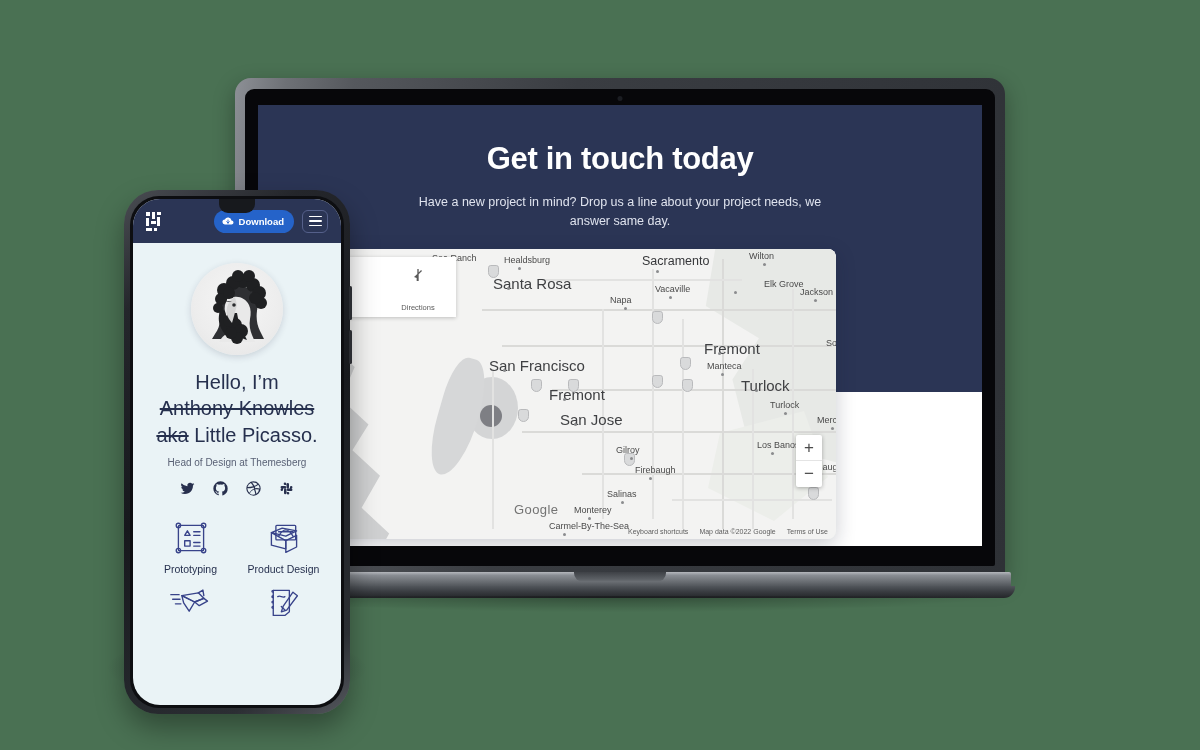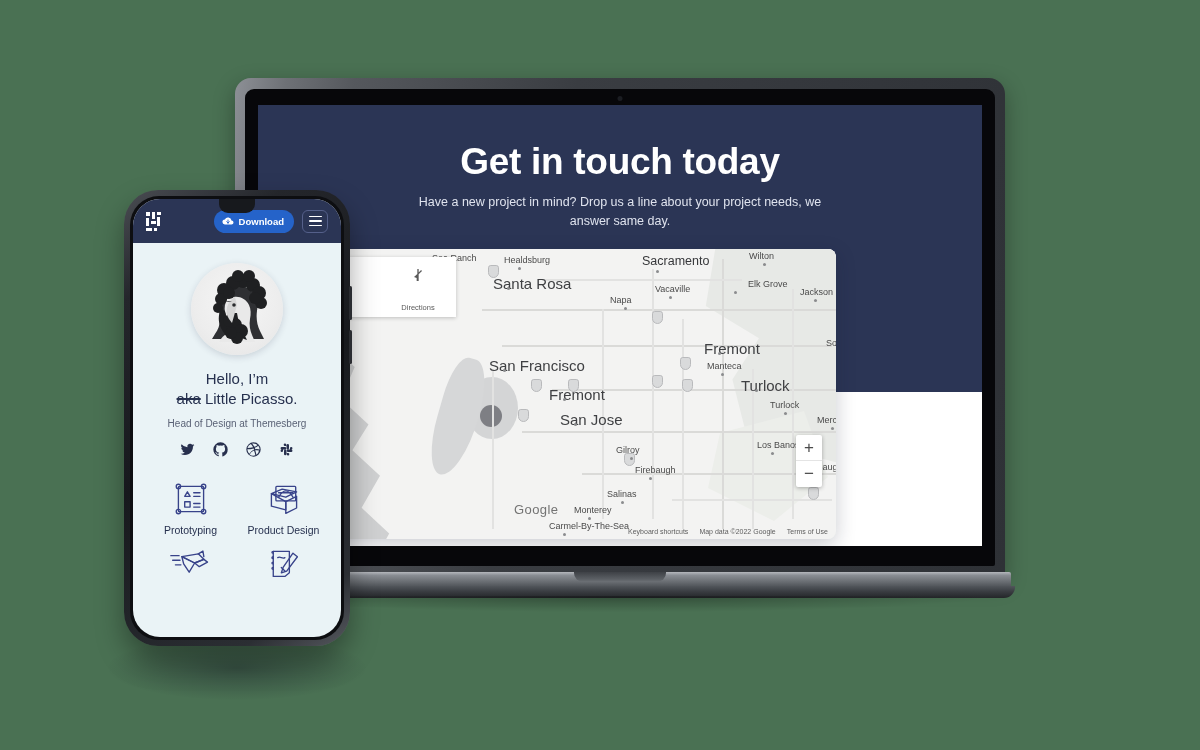--- a/index.html
+++ b/index.html
@@ -56,21 +56,21 @@
     background: radial-gradient(ellipse at 50% 0%, rgba(0,0,0,.30), rgba(0,0,0,0) 72%);
   }
 
   
   .dk-hero {
     position: absolute; left:0; top:0; width: 100%; height: 287px;
     background: #2b3555;
   }
   .dk-title {
     position:absolute; top: 36px; left:0; width:100%;
-    text-align:center; color:#fff; font-size: 37px; font-weight: 700; letter-spacing:-.3px;
+    text-align:center; color:#fff; font-size: 31px; font-weight: 700; letter-spacing:-.3px;
   }
   .dk-sub {
     position:absolute; top: 88px; left:50%; transform:translateX(-50%);
     width: 420px; text-align:center; color:#dfe3ee; font-size:12.5px; line-height:1.55;
   }
   .dk-white { position:absolute; left:0; top:287px; width:100%; height:100%; background:#fff; }
 
   
   .map-card {
     position:absolute; left: -6px; top: 144px; width: 584px; height: 290px;
@@ -126,21 +126,21 @@
   .map-zoom div { height:26px; display:flex; align-items:center; justify-content:center; color:#4a4a4a; font-size:17px; }
   .map-zoom div:first-child { border-bottom:1px solid #e4e4e4; }
   .map-foot {
     position:absolute; right: 8px; bottom: 4px; display:flex; gap:11px;
     font-size:7px; color:#5d5d5d;
   }
   .gmaps-logo { position:absolute; left: 262px; bottom: 22px; font-size:13px; color:#737373; letter-spacing:.4px; }
 
   
   .phone {
-    position:absolute; left: 124px; top: 190px; width: 226px; height: 456px;
+    position:absolute; left: 124px; top: 190px; width: 226px; height: 524px;
     background: linear-gradient(145deg,#4a4d53 0%,#24262b 18%,#17191d 50%,#2b2e33 88%,#55585e 100%);
     border-radius: 34px; padding: 6px;
     box-shadow: 0 14px 28px rgba(0,0,0,.35);
   }
   .phone-inner {
     width:100%; height:100%; background:#0d0e11; border-radius: 29px; padding: 3px;
   }
   .phone-screen {
     width:100%; height:100%; background:#eaf3f6; border-radius: 27px; overflow:hidden; position:relative;
   }
@@ -167,21 +167,21 @@
   }
   .ph-burger span { display:block; width:13px;height:1.6px;background:#fff;border-radius:1px; }
 
   .ph-body { padding: 16px 14px 0; text-align:center; }
   .avatar {
     width: 92px; height: 92px; border-radius:50%; margin: 4px auto 0;
     background: radial-gradient(circle at 50% 42%, #f6f6f6 0%, #ededed 60%, #e3e3e3 100%);
     box-shadow: 0 2px 7px rgba(30,40,70,.16); position:relative; overflow:hidden;
   }
   .avatar svg { position:absolute; left:0; top:0; }
-  .hello { margin-top: 14px; font-size: 15px; color:#26304e; font-weight:400; line-height:1.32; }
+  .hello { margin-top: 14px; font-size: 20px; color:#26304e; font-weight:400; line-height:1.32; }
   .hello .strike { text-decoration: line-through; text-decoration-thickness: 1.6px; }
   .role { margin-top: 9px; font-size: 10px; color:#5a6276; }
   .socials { margin-top: 13px; display:flex; justify-content:center; gap: 18px; }
   .socials svg { fill:#28304e; }
 
   .services { margin-top: 15px; display:grid; grid-template-columns: 1fr 1fr; gap: 4px 6px; }
   .svc { text-align:center; }
   .svc-ic { height: 46px; display:flex; align-items:center; justify-content:center; }
   .svc-label { font-size: 10.5px; color:#26304e; margin-top: 2px; }
   .svc svg { stroke:#38438a; fill:none; stroke-width:1.5; stroke-linejoin:round; stroke-linecap:round; }
@@ -252,21 +252,21 @@
                 <div class="city" style="left: 252px; top: 6px;">Healdsburg</div>
                 <div class="city-dot" style="left: 266px; top: 18px;"></div>
                 <div class="city big" style="left: 390px; top: 5px;">Sacramento</div>
                 <div class="city-dot" style="left: 404px; top: 21px;"></div>
                 <div class="city" style="left: 497px; top: 2px;">Wilton</div>
                 <div class="city-dot" style="left: 511px; top: 14px;"></div>
                 <div class="city mid" style="left: 241px; top: 26px;">Santa Rosa</div>
                 <div class="city-dot" style="left: 255px; top: 38px;"></div>
                 <div class="city" style="left: 403px; top: 35px;">Vacaville</div>
                 <div class="city-dot" style="left: 417px; top: 47px;"></div>
-                <div class="city" style="left: 452px; top: 30px; padding-left: 44px;">Elk Grove</div>
+                <div class="city" style="left: 468px; top: 30px; padding-left: 44px;">Elk Grove</div>
                 <div class="city-dot" style="left: 482px; top: 42px;"></div>
                 <div class="city" style="left: 548px; top: 38px;">Jackson</div>
                 <div class="city-dot" style="left: 562px; top: 50px;"></div>
                 <div class="city" style="left: 358px; top: 46px;">Napa</div>
                 <div class="city-dot" style="left: 372px; top: 58px;"></div>
                 <div class="city mid" style="left: 452px; top: 91px;">Fremont</div>
                 <div class="city-dot" style="left: 466px; top: 103px;"></div>
                 <div class="city" style="left: 574px; top: 89px;">Sonora</div>
                 <div class="city mid" style="left: 237px; top: 108px;">San Francisco</div>
                 <div class="city-dot" style="left: 251px; top: 120px;"></div>
@@ -407,20 +407,21 @@
               </g>
               <g fill="#2a2b2e">
                 <circle cx="43" cy="42" r="1.8"></circle>
                 <path d="M34 39c2-1 5-1 7 0-2 0-5 0-7 0z"></path>
               </g>
             </svg>
           </div>
 
           <div class="hello">
             <div>Hello, I’m</div>
+            <div><span class="strike">Anthony Knowles</span></div>
             <div><span class="strike">aka</span><span> Little Picasso.</span></div>
           </div>
 
           <div class="role">Head of Design at Themesberg</div>
 
           <div class="socials">
             <a>
               <svg width="15" height="15" viewBox="0 0 24 24">
                   <path d="M23 4.9c-.8.4-1.7.6-2.6.8a4.5 4.5 0 0 0 2-2.5c-.9.5-1.9.9-2.9 1.1a4.5 4.5 0 0 0-7.7 4.1A12.8 12.8 0 0 1 2.5 3.6a4.5 4.5 0 0 0 1.4 6 4.4 4.4 0 0 1-2-.6 4.5 4.5 0 0 0 3.6 4.4 4.5 4.5 0 0 1-2 .1 4.5 4.5 0 0 0 4.2 3.1A9 9 0 0 1 1 18.6a12.7 12.7 0 0 0 6.9 2c8.3 0 12.8-6.9 12.8-12.8v-.6c.9-.6 1.7-1.4 2.3-2.3z"></path>
                 </svg>

